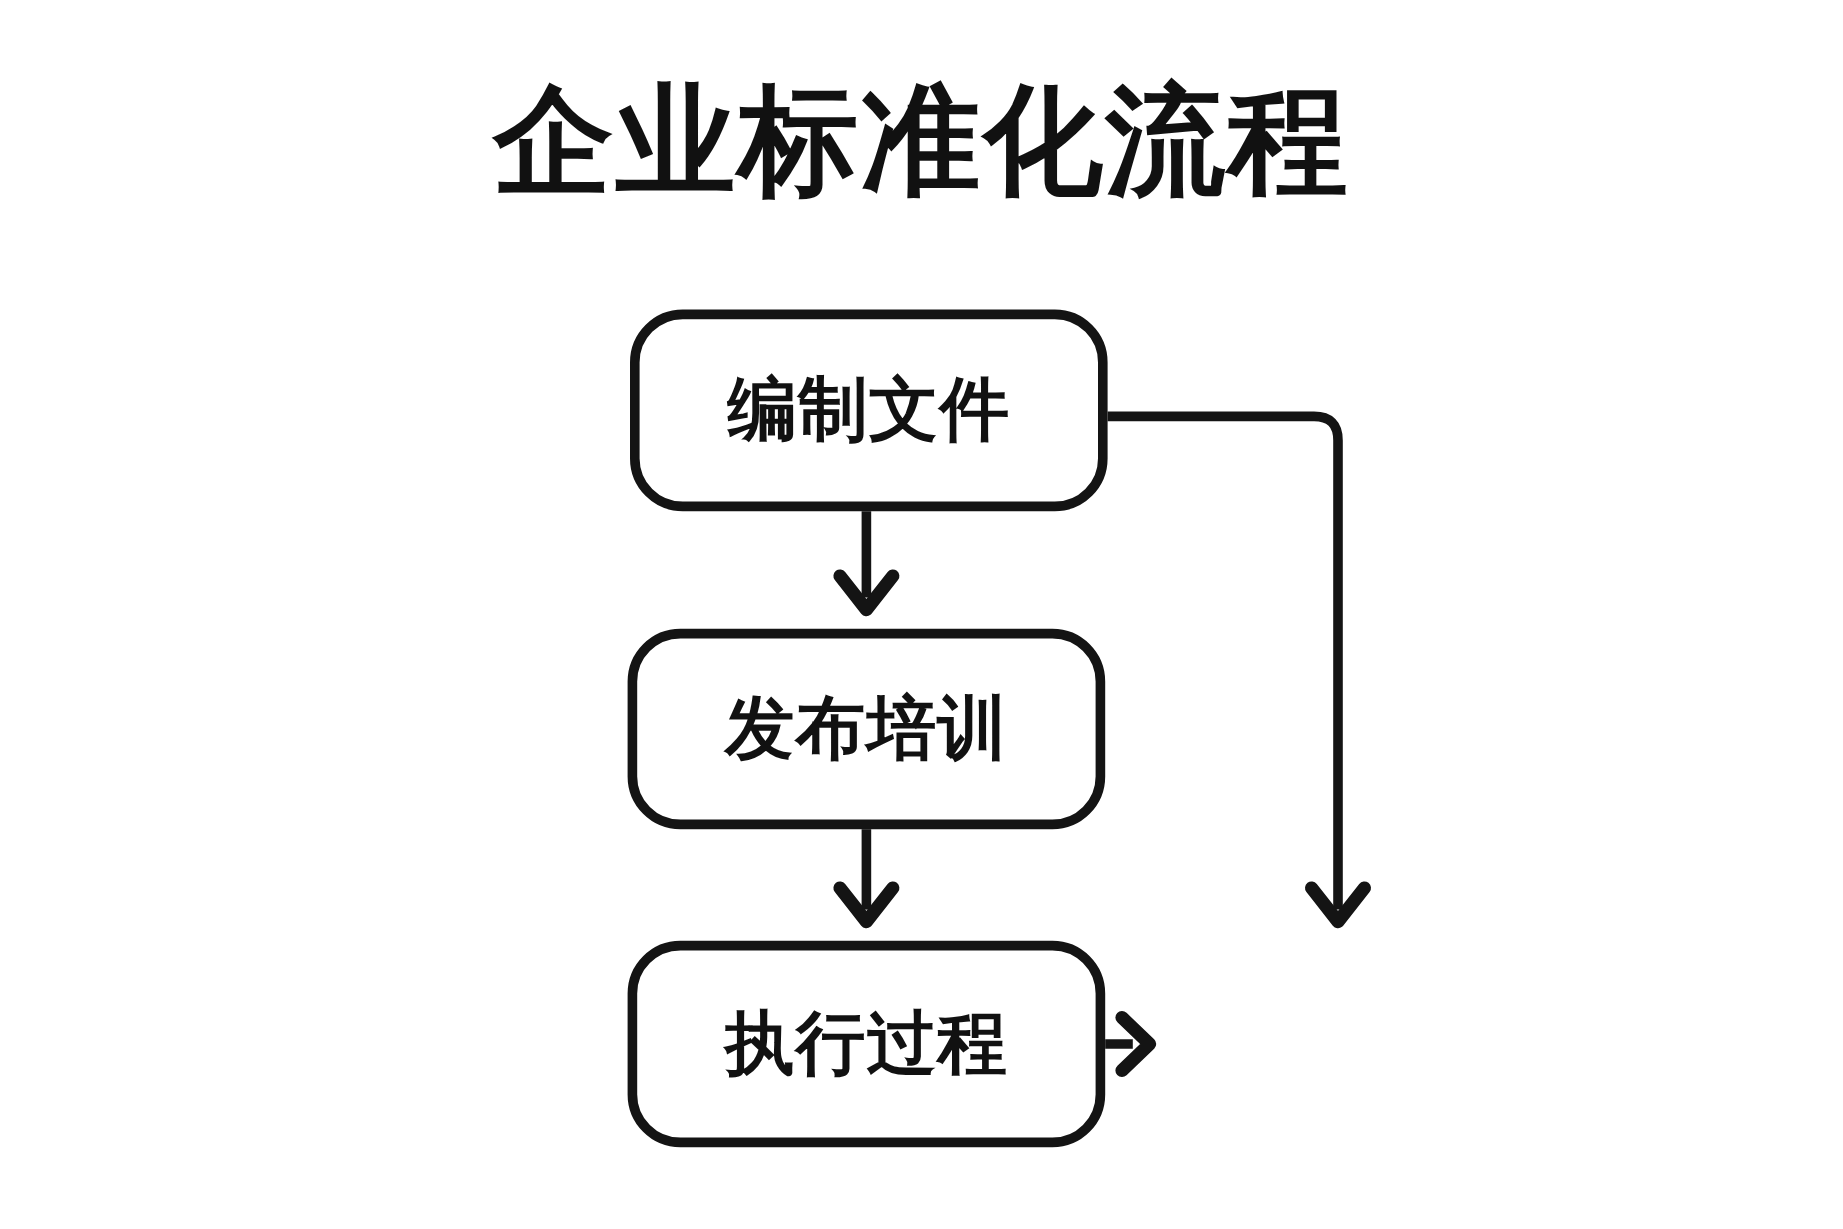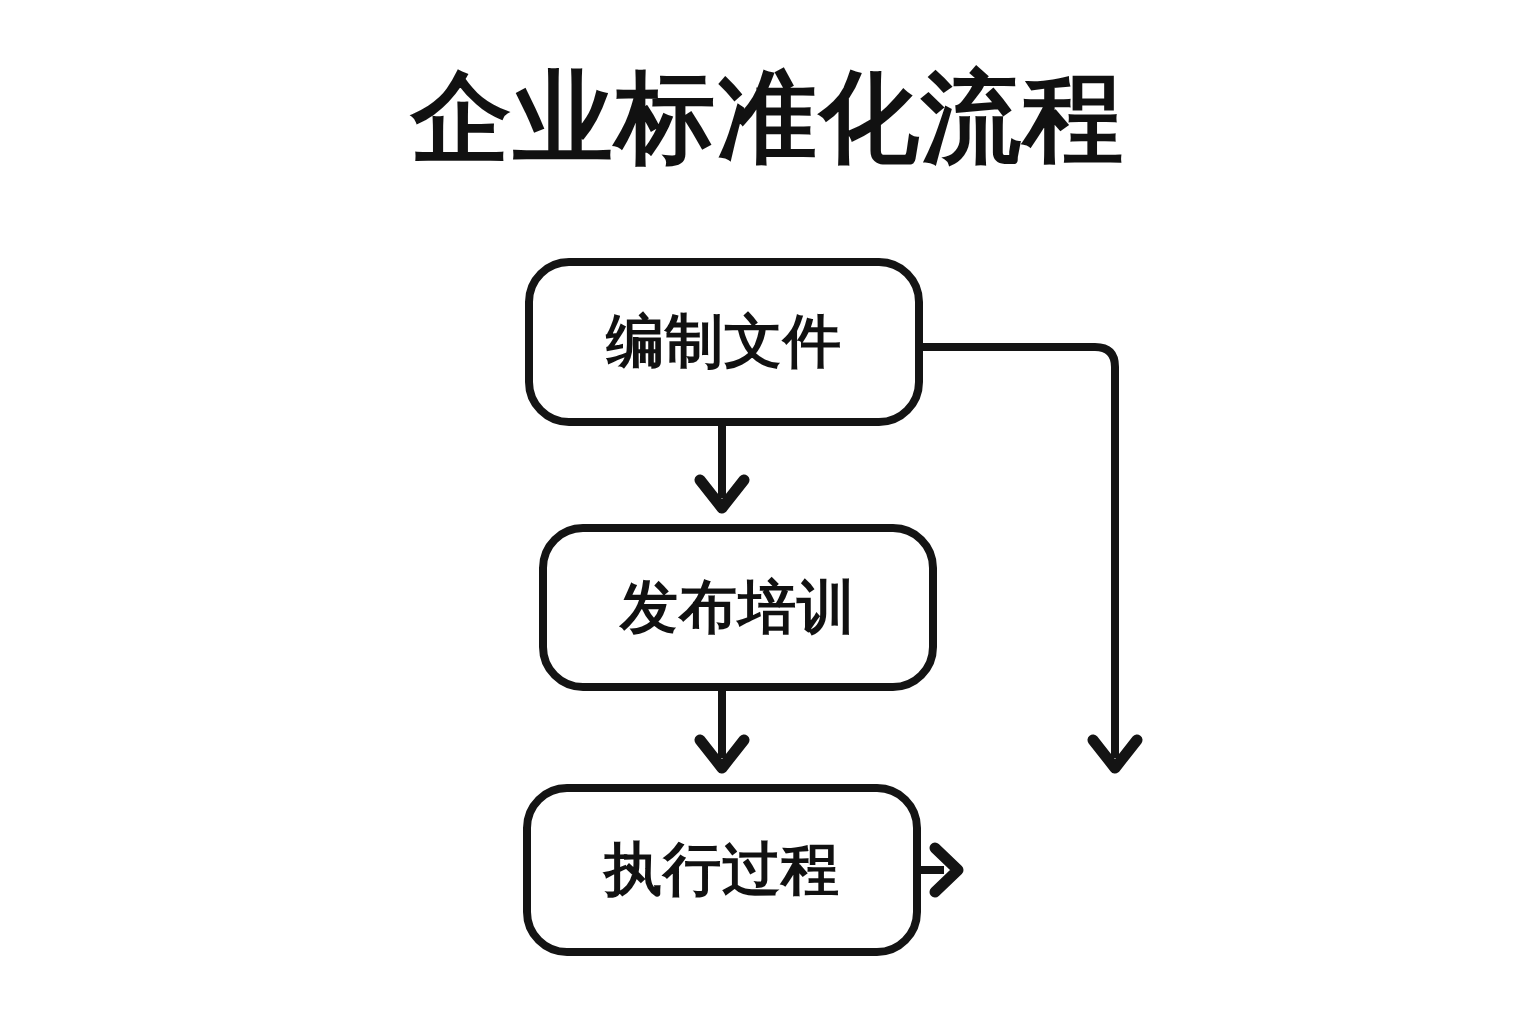--- a/index.html
+++ b/index.html
@@ -55,21 +55,21 @@
     font-family: "DejaVu Sans", "Liberation Sans", sans-serif;
     font-size: 58px;
     font-weight: 700;
     color: #111111;
     letter-spacing: 1px;
     line-height: 1;
     white-space: nowrap;
     transform: translateY(-1px);
   }
   #node-prepare  { left: 525px; top: 258px; width: 398px; height: 168px; }
-  #node-release  { left: 523px; top: 524px; width: 398px; height: 167px; margin-left: 16px; }
+  #node-release  { left: 523px; top: 524px; width: 398px; height: 167px; }
   #node-execute  { left: 523px; top: 784px; width: 398px; height: 172px; }
   #node-check    { left: 955px; top: 787px; width: 356px; height: 174px; border-radius: 50px; }
 </style>
 </head>
 <body>
 
 <div id="canvas">
 
   <svg id="flow-svg" viewBox="0 0 1536 1024" xmlns="http://www.w3.org/2000/svg">
 

